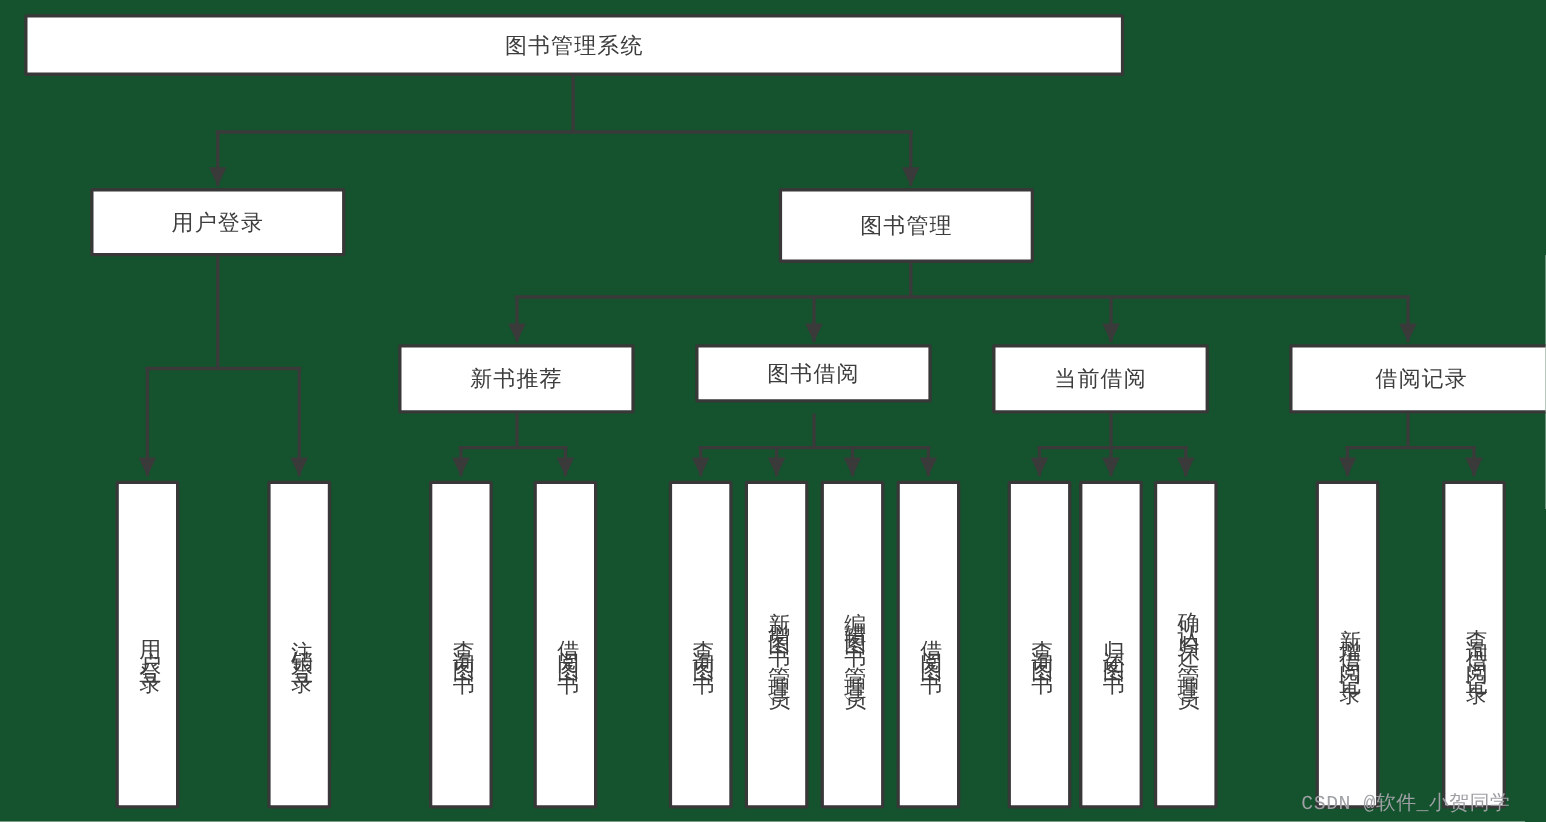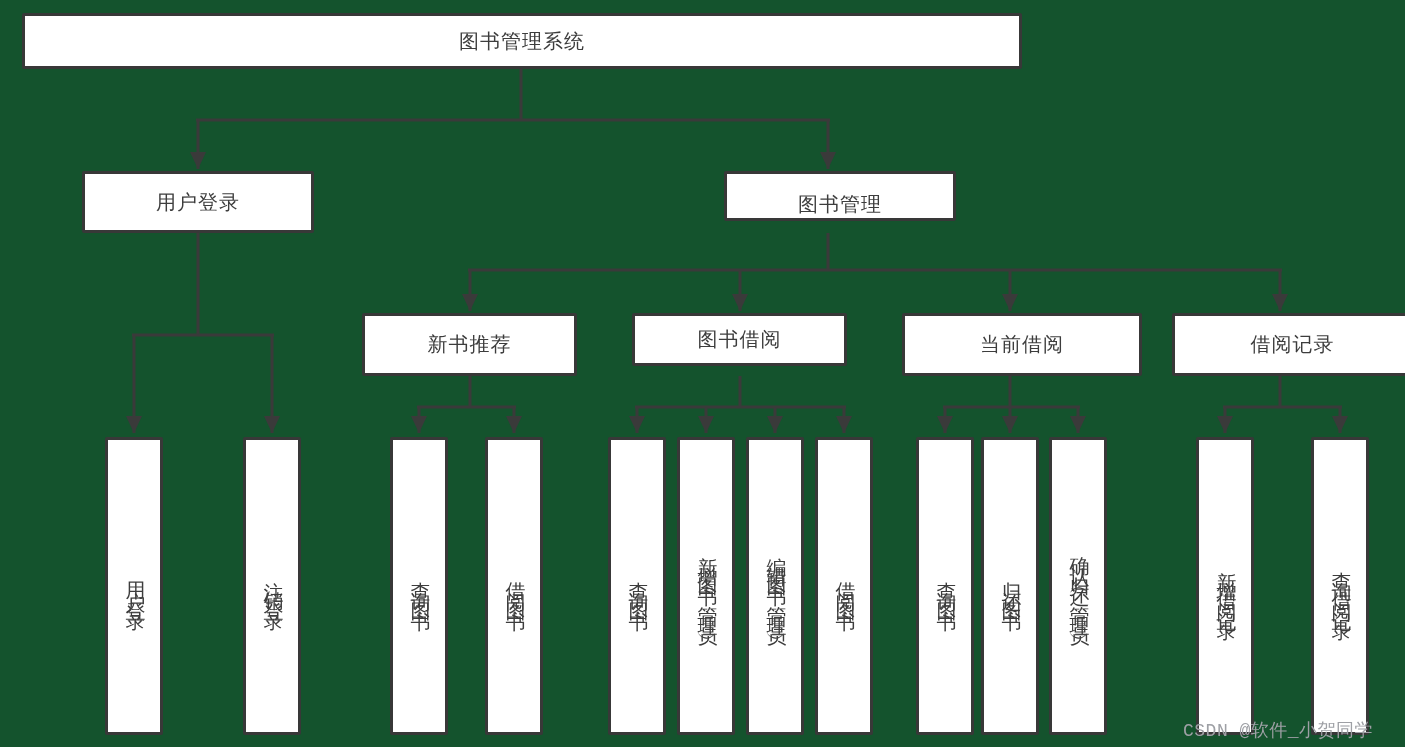--- a/index.html
+++ b/index.html
@@ -97,31 +97,31 @@
     </g>
   </svg>
 
   <div class="hbox" style="left:22px;top:13px;width:1000px;height:56px;">
     <span>图书管理系统</span>
   </div>
 
   <div class="hbox" style="left:82px;top:171px;width:232px;height:62px;">
     <span>用户登录</span>
   </div>
-  <div class="hbox" style="left:724px;top:171px;width:232px;height:50px;align-items:flex-end;">
+  <div class="hbox" style="left:708px;top:171px;width:232px;height:68px;">
     <span>图书管理</span>
   </div>
 
   <div class="hbox" style="left:362px;top:313px;width:215px;height:63px;text-align:right;">
     <span>新书推荐</span>
   </div>
   <div class="hbox" style="left:632px;top:313px;width:215px;height:53px;">
     <span>图书借阅</span>
   </div>
-  <div class="hbox" style="left:902px;top:313px;width:240px;height:63px;">
+  <div class="hbox" style="left:902px;top:313px;width:197px;height:63px;">
     <span>当前借阅</span>
   </div>
   <div class="hbox" style="left:1172px;top:313px;width:241px;height:63px;">
     <span>借阅记录</span>
   </div>
 
   <div class="leaf" style="left:105px;">
     <span class="vtext">用户登录</span>
   </div>
   <div class="leaf" style="left:243px;">

